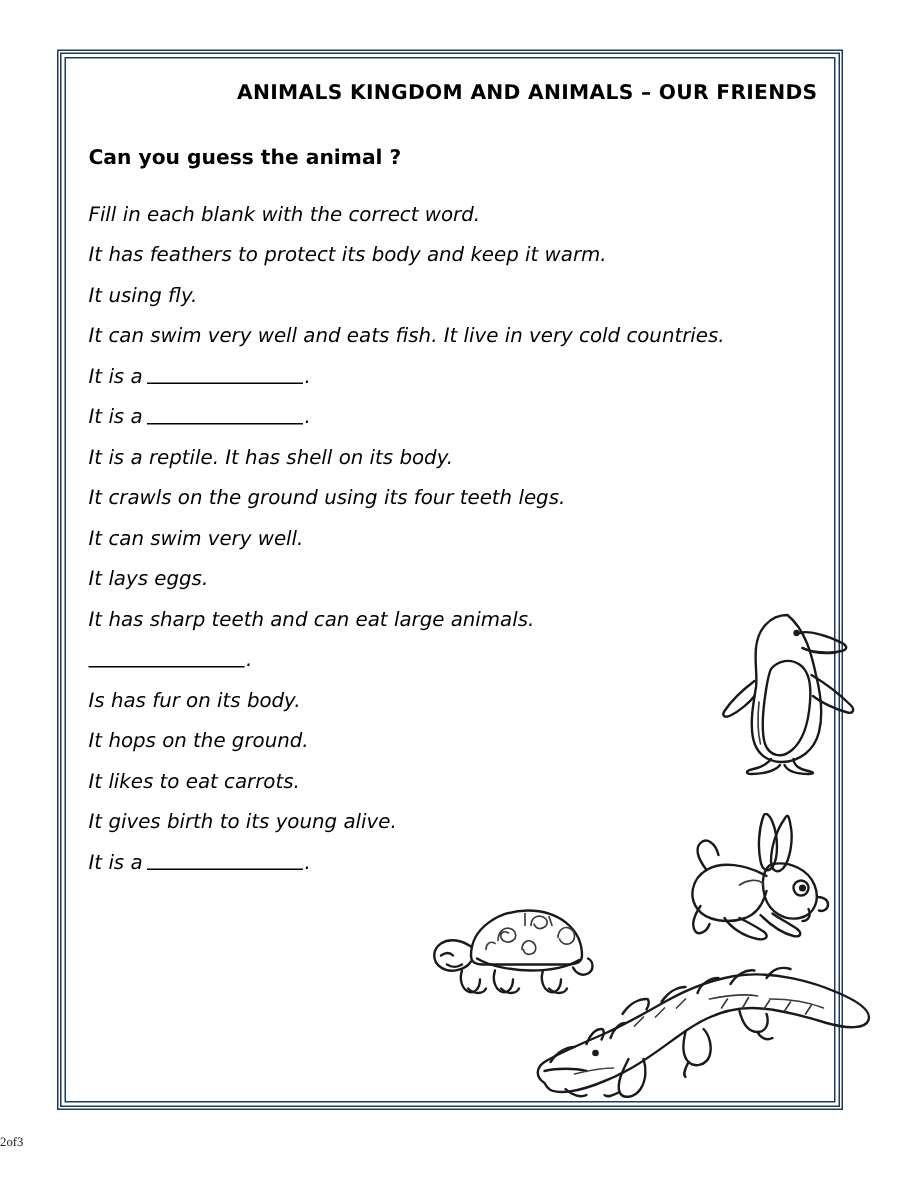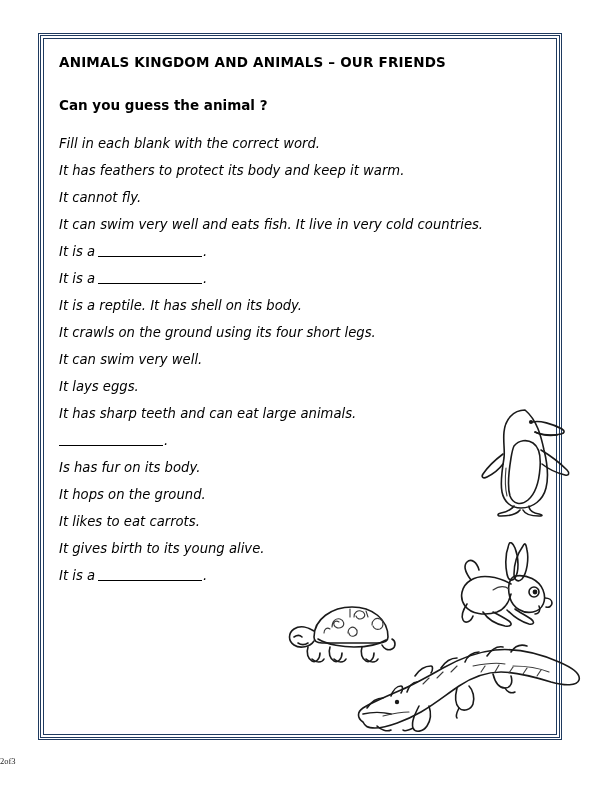--- a/index.html
+++ b/index.html
@@ -47,21 +47,21 @@
     left: 0; top: 0;
     width: 524px;
     height: 707px;
     box-sizing: border-box;
     padding: 14px 20px 0 18px;
   }
 
   .doc-title {
     font-size: 13.5px;
     font-weight: bold;
-    text-align: left;
+    text-align: right;
     letter-spacing: 0.2px;
     margin: 4px 0 0 0;
     line-height: 1.3;
   }
 
   .subtitle {
     font-size: 13.5px;
     font-weight: bold;
     margin: 25px 0 0 0;
     line-height: 1.3;
@@ -146,26 +146,26 @@
 
     <div class="content">
 
       <div class="doc-title">ANIMALS KINGDOM AND ANIMALS – OUR FRIENDS</div>
 
       <div class="subtitle">Can you guess the animal ?</div>
 
       <div class="lines" id="lines-container">
           <div class="line"><span>Fill in each blank with the correct word.</span></div>
           <div class="line"><span>It has feathers to protect its body and keep it warm.</span></div>
-          <div class="line"><span>It cannot fly.</span></div>
+          <div class="line"><span>It using fly.</span></div>
           <div class="line"><span>It can swim very well and eats fish. It live in very cold countries.</span></div>
           <div class="line"><span>It is a</span><span class="blank"></span><span>.</span></div>
           <div class="line"><span>It is a</span><span class="blank"></span><span>.</span></div>
           <div class="line"><span>It is a reptile. It has shell on its body.</span></div>
-          <div class="line"><span>It crawls on the ground using its four short legs.</span></div>
+          <div class="line"><span>It crawls on the ground using its four teeth legs.</span></div>
           <div class="line"><span>It can swim very well.</span></div>
           <div class="line"><span>It lays eggs.</span></div>
           <div class="line"><span>It has sharp teeth and can eat large animals.</span></div>
           <div class="line"><span class="blank standalone"></span><span>.</span></div>
           <div class="line"><span>Is has fur on its body.</span></div>
           <div class="line"><span>It hops on the ground.</span></div>
           <div class="line"><span>It likes to eat carrots.</span></div>
           <div class="line"><span>It gives birth to its young alive.</span></div>
           <div class="line"><span>It is a</span><span class="blank"></span><span>.</span></div>
         </div>

